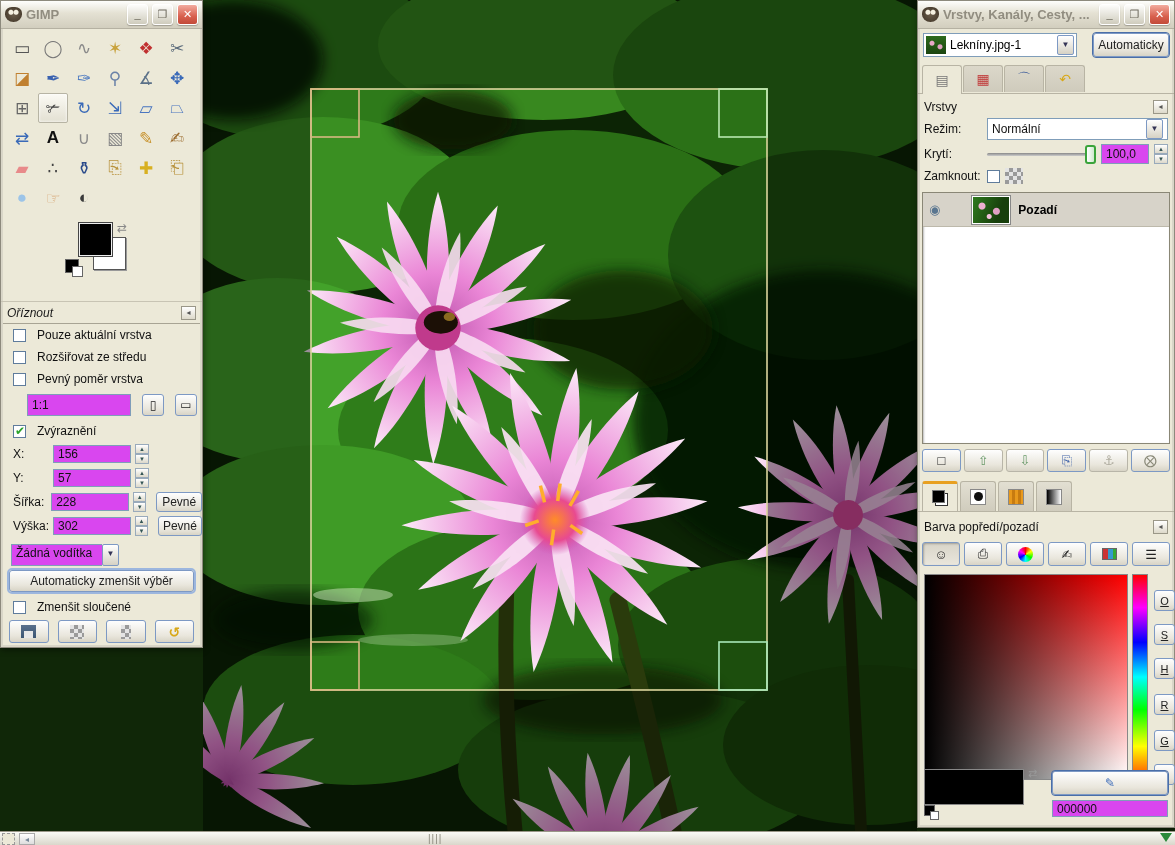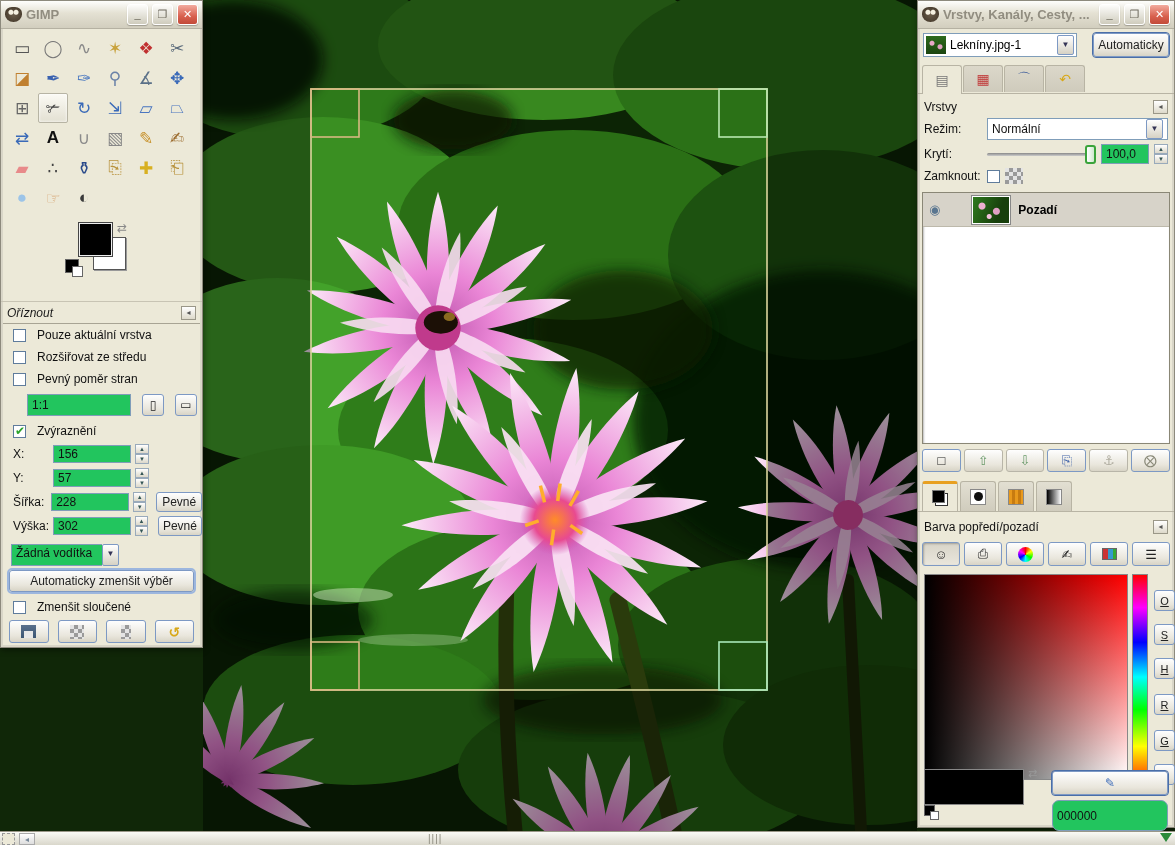--- a/index.html
+++ b/index.html
@@ -18,21 +18,21 @@
            radial-gradient(#6b5d4a,#3d3225); border-radius:45% 45% 55% 55%; }
   .capbtn { width:21px; height:21px; border:1px solid #fff; border-radius:3px;
             background:linear-gradient(#fdfdfb,#cfccbd); color:#6f6c60; font-size:11px; line-height:19px;
             text-align:center; box-shadow:0 1px 1px rgba(0,0,0,.25); }
   .capbtn.close { background:linear-gradient(#f2ab9e,#d8604e 60%,#c24a38); color:#fff; font-weight:bold; }
 
   .btn { border:1px solid #7d99c4; border-radius:3px; background:linear-gradient(#fefefe,#e9e6dc 70%,#d8d4c6);
          display:flex; align-items:center; justify-content:center; font-size:12px; color:#222; }
   .btn.dis { border-color:#b8b5a8; color:#b0ada0; }
   .btn.toggled { background:linear-gradient(#d8d4c8,#e9e6dc); box-shadow:inset 1px 1px 2px rgba(0,0,0,.25); }
-  .input { border:1px solid #7f9db9; background:#22c55e; font-family:"Liberation Sans",sans-serif;
+  .input { border:1px solid #7f9db9; background:#d946ef; font-family:"Liberation Sans",sans-serif;
            font-size:12px; padding:1px 4px; color:#111; }
   .spin { width:14px; display:flex; flex-direction:column; }
   .spin span { flex:1; border:1px solid #9ab; background:linear-gradient(#fff,#dcd8ca); font-size:6px;
                line-height:8px; text-align:center; color:#355; }
   .cb { width:13px; height:13px; border:1px solid #5f7c9c; background:#fff; display:inline-block;
         position:relative; flex:none; }
   .cb.on::after { content:"✔"; position:absolute; left:1px; top:-2px; color:#2aa32a; font-size:12px; font-weight:bold; }
   .checker { background:repeating-conic-gradient(#9a9a9a 0 25%, #e4e4e4 0 50%); background-size:8px 8px; }
   .hdr { display:flex; align-items:center; padding:0 6px; color:#1a1a1a; }
   .colbtn { width:15px; height:14px; margin-left:auto; border:1px solid #9a9788;
@@ -128,21 +128,21 @@
   #huebar { position:absolute; left:208px; top:0; width:16px; height:206px; border:1px solid #888;
             background:linear-gradient(#f00 0%,#f0f 16%,#00f 33%,#0ff 50%,#0f0 66%,#ff0 84%,#f40 100%); }
   .chbtn { position:absolute; left:230px; width:21px; height:21px; font-size:11px; text-decoration:underline; }
   #fgbg2 { position:absolute; left:6px; top:768px; width:120px; height:50px; }
   #fg2 { position:absolute; left:0; top:0; width:100px; height:36px; background:#000; border:1px solid #888; }
   #bg2 { position:absolute; left:14px; top:12px; width:100px; height:36px; background:#fff; border:1px solid #888; z-index:-1; }
   #swap2 { position:absolute; left:104px; top:-2px; color:#999; font-size:11px; }
   #mini2 { position:absolute; left:0; top:36px; width:11px; height:11px; background:#000; border:1px solid #666; }
   #mini2::after { content:""; position:absolute; left:5px; top:5px; width:7px; height:7px; background:#fff; border:1px solid #666; }
   #pickbtn { position:absolute; left:134px; top:770px; width:116px; height:24px; outline:1px solid #4a6ea8; }
-  #hexfield { position:absolute; left:134px; top:799px; width:116px; height:31px;border-radius:7px; }
+  #hexfield { position:absolute; left:134px; top:799px; width:116px; height:17px; }
 
   
   #canvas { position:absolute; left:203px; top:0; width:714px; height:831px; }
 
   
   #bottombar { position:absolute; left:0; top:831px; width:1175px; height:14px;
                background:linear-gradient(#fafaf6,#d9d7cb); border-top:1px solid #9a9788; display:flex; align-items:center; }
   #quickmask { width:13px; height:12px; border:1px dashed #999; margin-left:2px; background:#ece9d8; }
   #sb-left { width:16px; height:12px; margin-left:4px; border:1px solid #aaa;
              background:linear-gradient(#fff,#ddd); color:#789; font-size:8px; line-height:11px; text-align:center; }
@@ -464,21 +464,21 @@
     <div class="row">
         <span class="cb"></span>
         <span>Pouze aktuální vrstva</span>
       </div>
     <div class="row">
         <span class="cb"></span>
         <span>Rozšiřovat ze středu</span>
       </div>
     <div class="row">
         <span class="cb"></span>
-        <span>Pevný poměr stran</span>
+        <span>Pevný poměr vrstva</span>
       </div>
     <div class="row" style="padding-left:26px;">
       <input class="input" style="width: 104px; height: 22px;" value="1:1">
       <div class="btn" style="width:22px;height:22px;">▯</div>
       <div class="btn" style="width:22px;height:22px;">▭</div>
     </div>
     <div class="row">
         <span class="cb on"></span>
         <span>Zvýraznění</span>
       </div>

